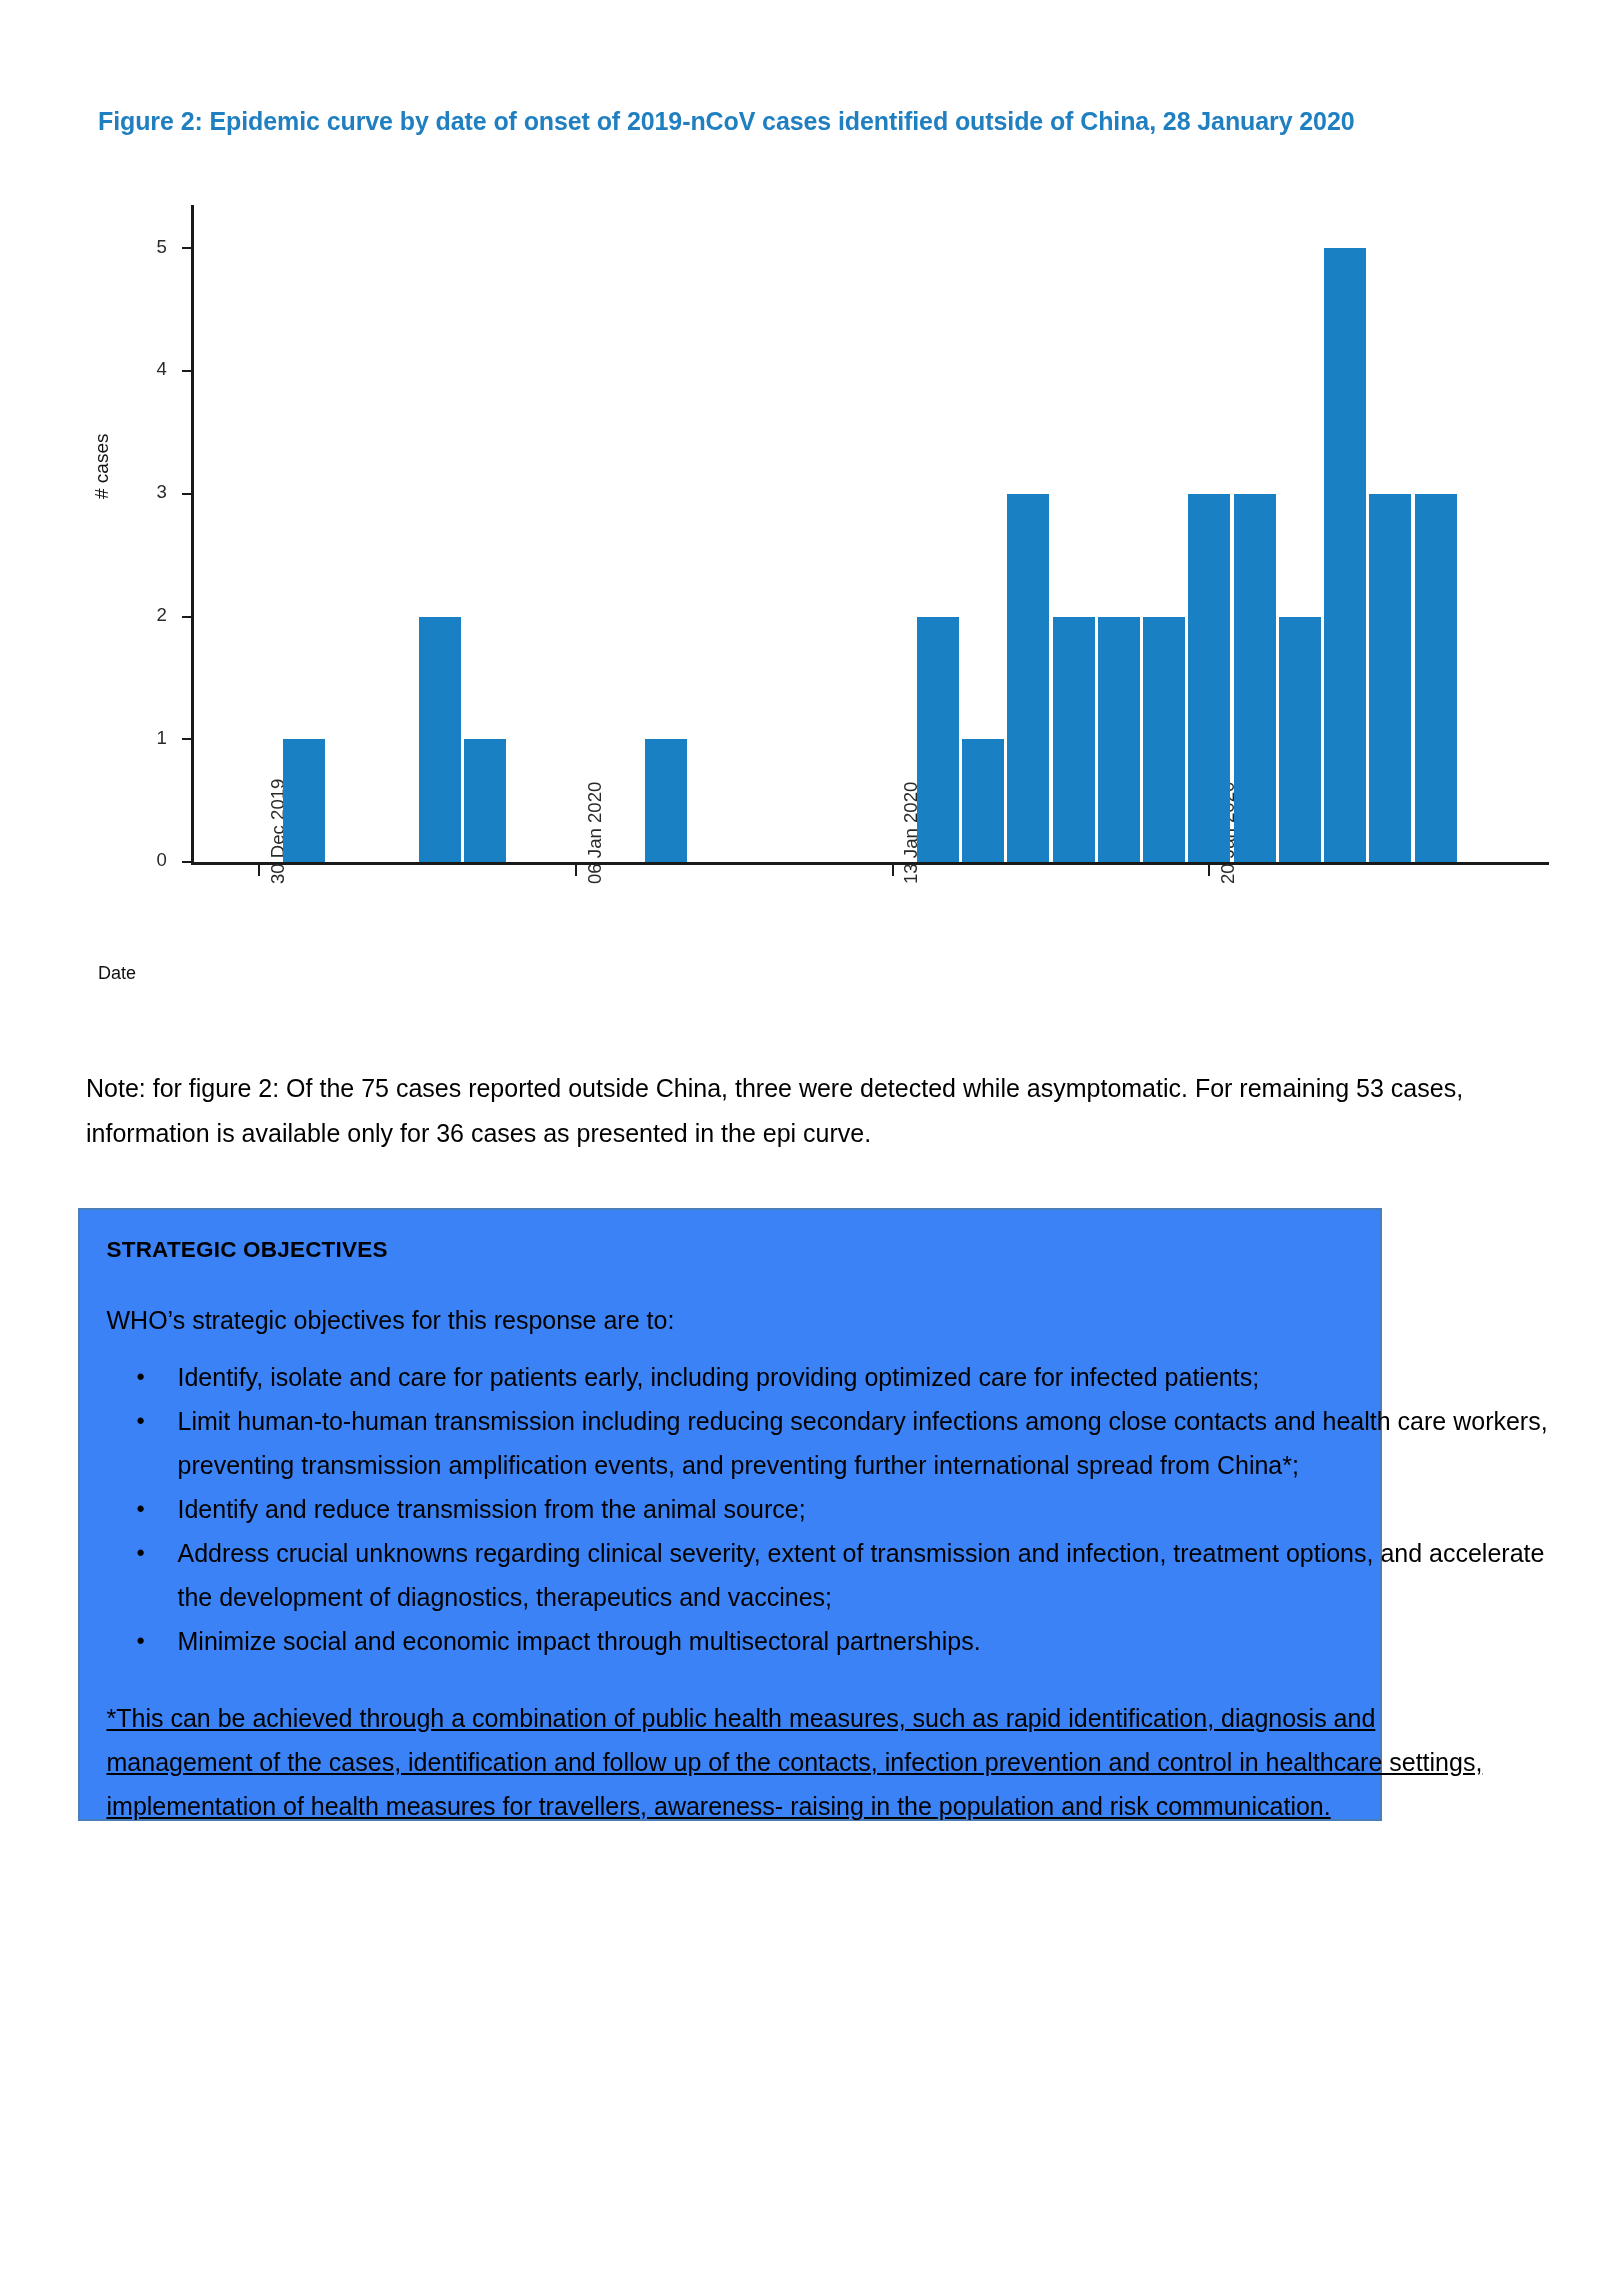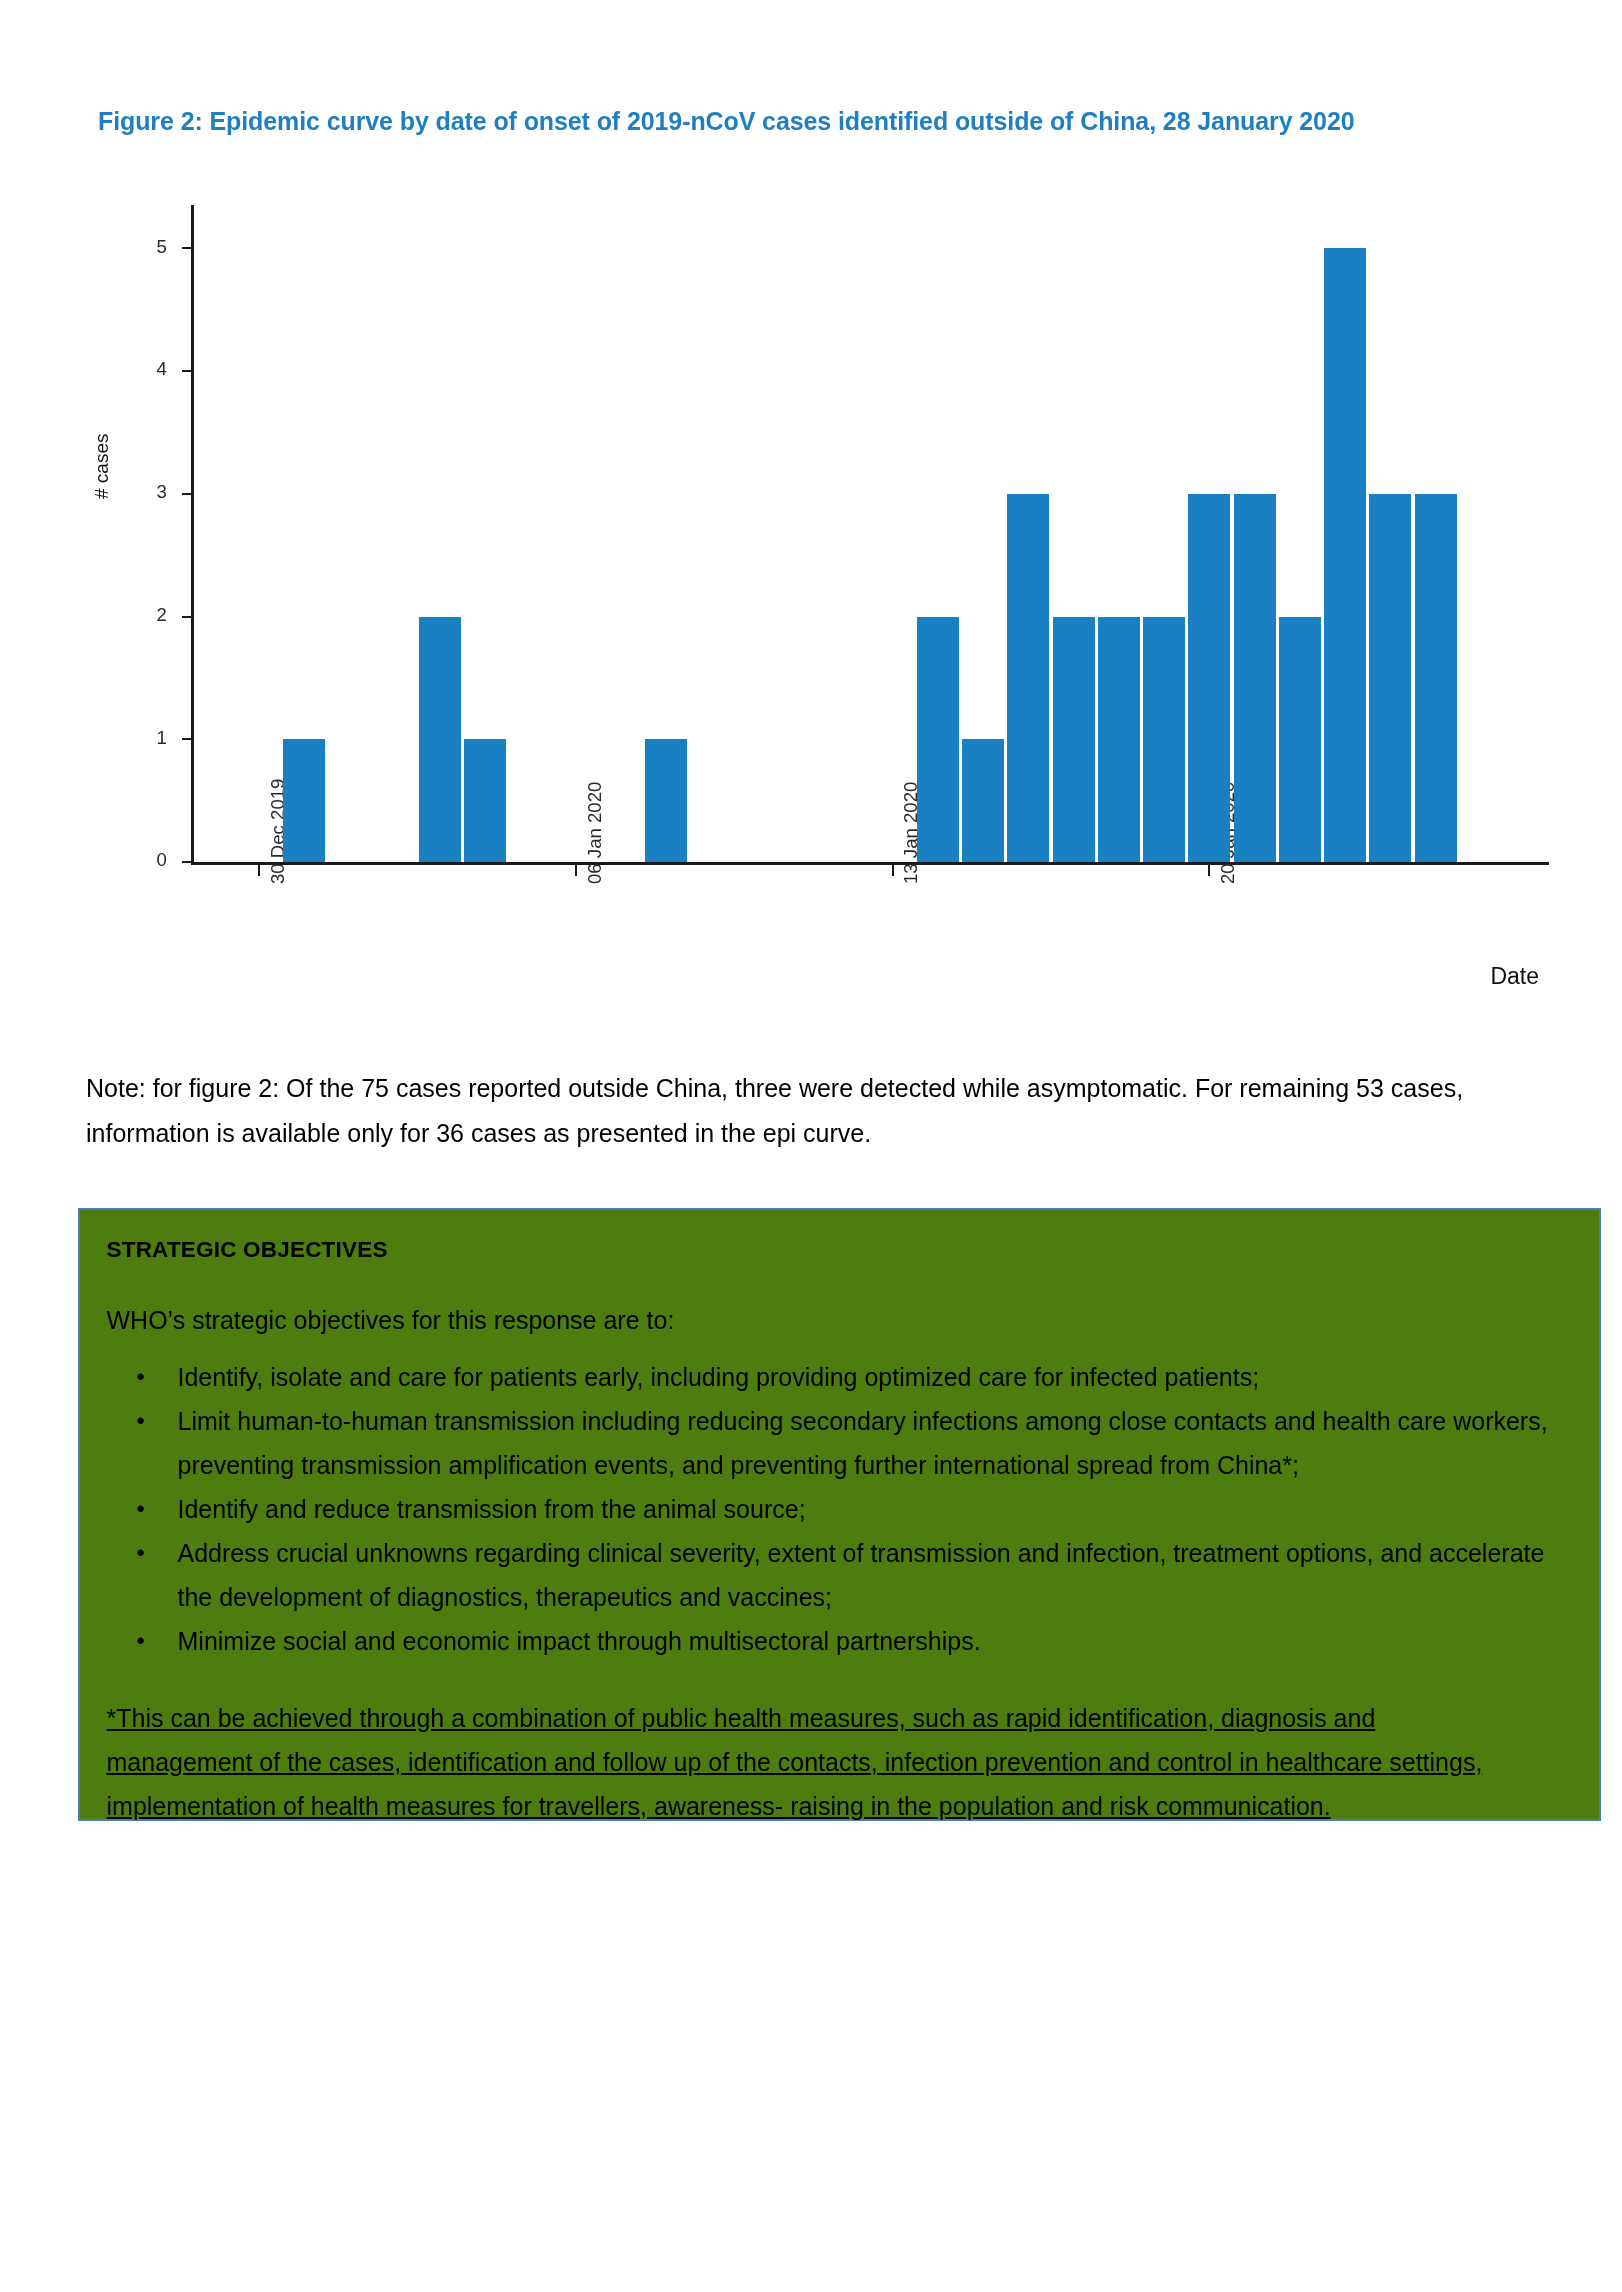--- a/index.html
+++ b/index.html
@@ -87,22 +87,22 @@
     font-size:18.6px;
     color:#2a2a2a;
     white-space:nowrap;
     transform:rotate(-90deg);
     transform-origin:left top;
   }
   .xlabel{
     position:absolute;
     left:0; top:787px;
     width:1441px;
-    text-align:right;
-    font-size:23px;
+    text-align:left;
+    font-size:18px;
     color:#111;
   }
   .bar{
     position:absolute;
     bottom:0;
     background:#1A80C4;
   }
 
   
   .note{
@@ -111,25 +111,25 @@
     width:1446px;
     font-size:25px;
     line-height:45px;
     color:#000;
   }
 
   
   .so-box{
     position:absolute;
     left:78px; top:1208px;
-    width:1523px;
+    width:1304px;
     height:613px;
     border:2.9px solid #4A7EBB;
     box-sizing:border-box;
-    background:#4d7c0f;
+    background:#3b82f6;
   }
   .so-heading{
     position:absolute;
     left:26.5px; top:27.4px;
     font-size:22.5px;
     font-weight:bold;
     letter-spacing:0.2px;
   }
   .so-intro{
     position:absolute;

